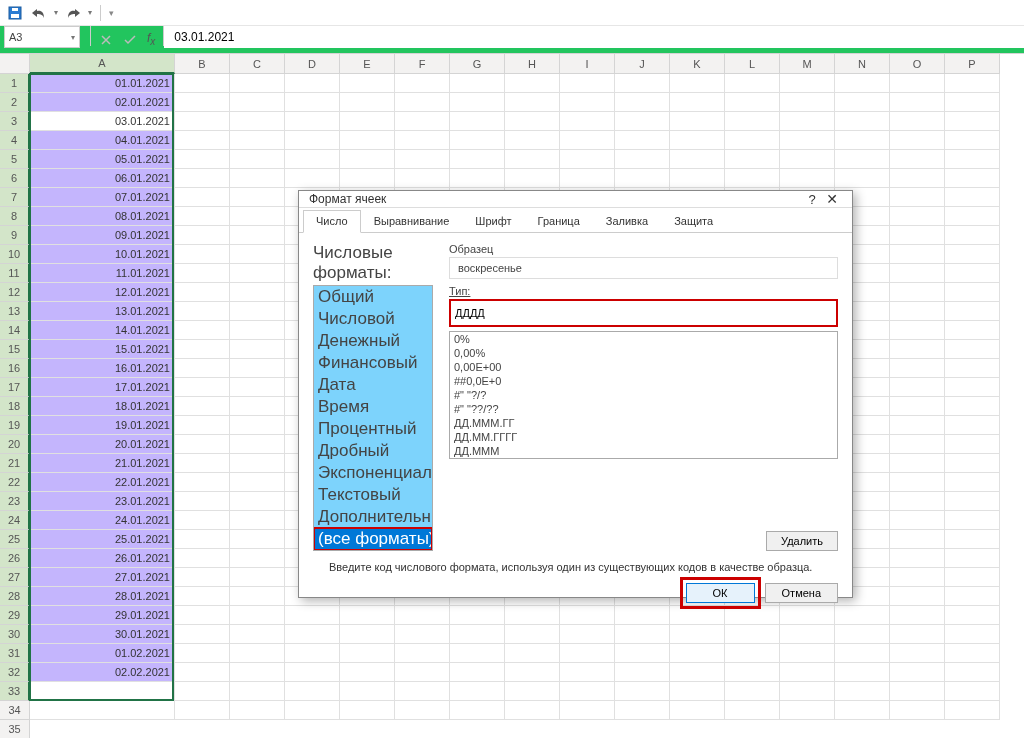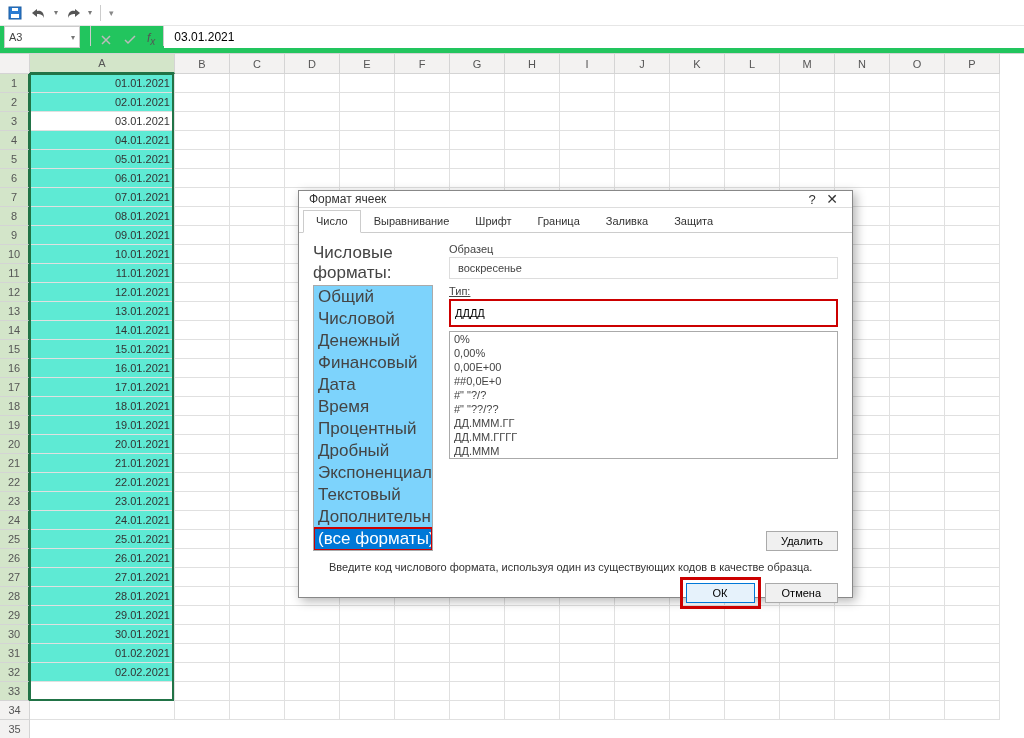--- a/index.html
+++ b/index.html
@@ -27,21 +27,21 @@
 .col-header { width: 55px; height: 20px; background: #f3f2f1; border-right: 1px solid #d4d4d4; border-bottom: 1px solid #d4d4d4; display: flex; align-items: center; justify-content: center; font-size: 11px; color: #555; }
 .col-header.wide { width: 145px; }
 .col-header.sel { background: #d3e5c9; border-bottom: 2px solid #217346; }
 .row-headers { position: absolute; top: 20px; left: 0; width: 30px; }
 .row-header { width: 30px; height: 19px; background: #f3f2f1; border-right: 1px solid #d4d4d4; border-bottom: 1px solid #d4d4d4; display: flex; align-items: center; justify-content: center; font-size: 11px; color: #555; }
 .row-header.sel { background: #d3e5c9; border-right: 2px solid #217346; }
 .cells { position: absolute; top: 20px; left: 30px; right: 0; }
 .row { display: flex; height: 19px; }
 .cell { width: 55px; height: 19px; border-right: 1px solid #e0e0e0; border-bottom: 1px solid #e0e0e0; display: flex; align-items: center; justify-content: flex-end; padding: 0 4px; font-size: 11px; color: #333; background: #fff; }
 .cell.wide { width: 145px; }
-.cell.sel { background: #5eead4; }
+.cell.sel { background: #c4b5fd; }
 .cell.active { background: #fff; }
 .sel-border { position: absolute; border: 2px solid #217346; pointer-events: none; }
 
 
 .dialog { position: absolute; top: 190px; left: 298px; width: 555px; height: 408px; background: #fff; border: 1px solid #888; box-shadow: 3px 3px 10px rgba(0,0,0,0.3); display: flex; flex-direction: column; }
 .dlg-title { height: 28px; display: flex; align-items: center; padding: 0 10px; font-size: 12px; color: #333; border-bottom: 1px solid #ddd; }
 .dlg-title .spacer { flex: 1; }
 .dlg-title .help { width: 20px; text-align: center; cursor: pointer; font-size: 13px; }
 .dlg-title .close { width: 20px; text-align: center; cursor: pointer; font-size: 14px; }
 .dlg-tabs { display: flex; padding: 2px 4px 0 4px; background: #fff; border-bottom: 1px solid #ccc; }

